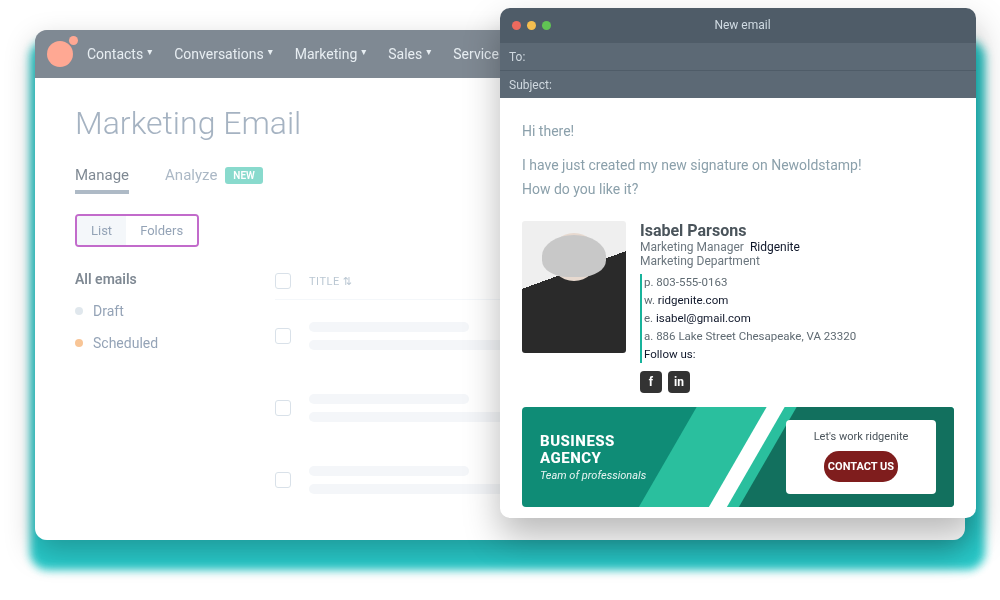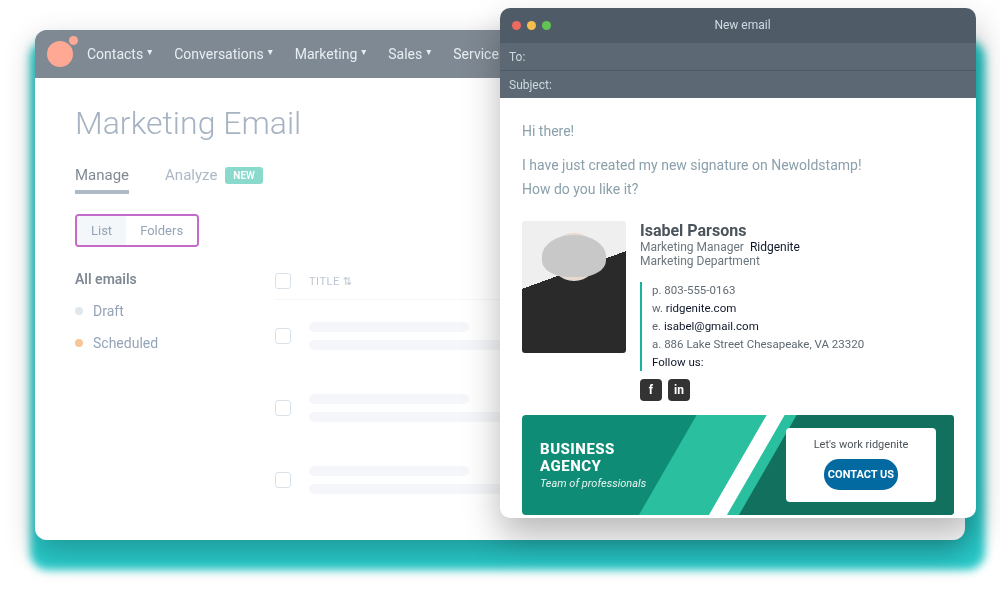--- a/index.html
+++ b/index.html
@@ -48,35 +48,35 @@
   .em-field{background:#5c6975;height:28px;display:flex;align-items:center;padding:0 9px;color:#cfd8df;font-size:12px;border-top:1px solid #4f5c68}
   .em-body{padding:22px 22px 14px;font-size:14px;color:#8ba0ab;line-height:1.7}
   .sig{display:flex;gap:14px;padding:0 22px;margin-top:6px}
   .avatar{width:104px;height:132px;background:linear-gradient(160deg,#efefef 0 40%, #2a2a2a 40% 100%);border-radius:3px;position:relative;overflow:hidden}
   .avatar::before{content:"";position:absolute;top:12px;left:28px;width:48px;height:48px;border-radius:50%;background:#e7d9cf}
   .avatar::after{content:"";position:absolute;top:14px;left:20px;width:64px;height:42px;border-radius:50% 50% 40% 40%;background:#c8c8c8}
   .sig-text{font-size:11.5px;color:#5f6a72}
   .sig-name{font-size:16px;font-weight:700;color:#4a545b}
   .sig-role{font-size:12px;color:#6b767e}
   .link{color:#0f172a}
-  .sig-detail{border-left:2px solid #18b39b;padding-left:10px;margin-top:14px;line-height:1.55}
+  .sig-detail{border-left:2px solid #18b39b;padding-left:2px;margin-top:6px;line-height:1.55}
   .socials{display:flex;gap:6px;margin:8px 0 0 140px}
   .soc{width:22px;height:22px;border-radius:4px;background:#333;color:#fff;display:flex;align-items:center;justify-content:center;font-size:12px;font-weight:700;cursor:pointer}
   .banner{margin:14px 22px 0;height:100px;border-radius:4px;background:#0f8c76;position:relative;overflow:hidden;display:flex;align-items:center;justify-content:space-between;padding:0 18px}
   .banner .stripes{position:absolute;inset:0;pointer-events:none}
   .stripe{position:absolute;width:260px;height:200px;transform:skewX(-30deg)}
   .s1{background:#2abf9e;left:140px;top:-40px}
   .s2{background:#ffffff;left:210px;top:-40px;width:18px}
   .s3{background:#12705e;left:240px;top:-40px}
   .ban-left{color:#fff;z-index:2}
   .ban-title{font-weight:800;font-size:15px;letter-spacing:.5px;line-height:1.15}
   .ban-sub{font-style:italic;font-size:11px;opacity:.9;margin-top:2px}
   .ban-right{background:#fff;border-radius:4px;padding:10px 12px 12px;text-align:center;z-index:2;min-width:150px}
   .ban-cap{font-size:11px;color:#4a545b;margin-bottom:8px}
-  .ban-btn{background:#0369a1;color:#fff;font-size:11px;font-weight:700;padding:9px 4px;border-radius:15px;cursor:pointer;display:inline-block}
+  .ban-btn{background:#7f1d1d;color:#fff;font-size:11px;font-weight:700;padding:9px 4px;border-radius:15px;cursor:pointer;display:inline-block}
 </style>
 </head>
 <body>
 
 <div class="teal-shadow"></div>
 
 <div class="hubspot-panel">
   <div class="hs-nav">
     <div class="hs-logo"></div>
     <div class="hs-nav-item">

